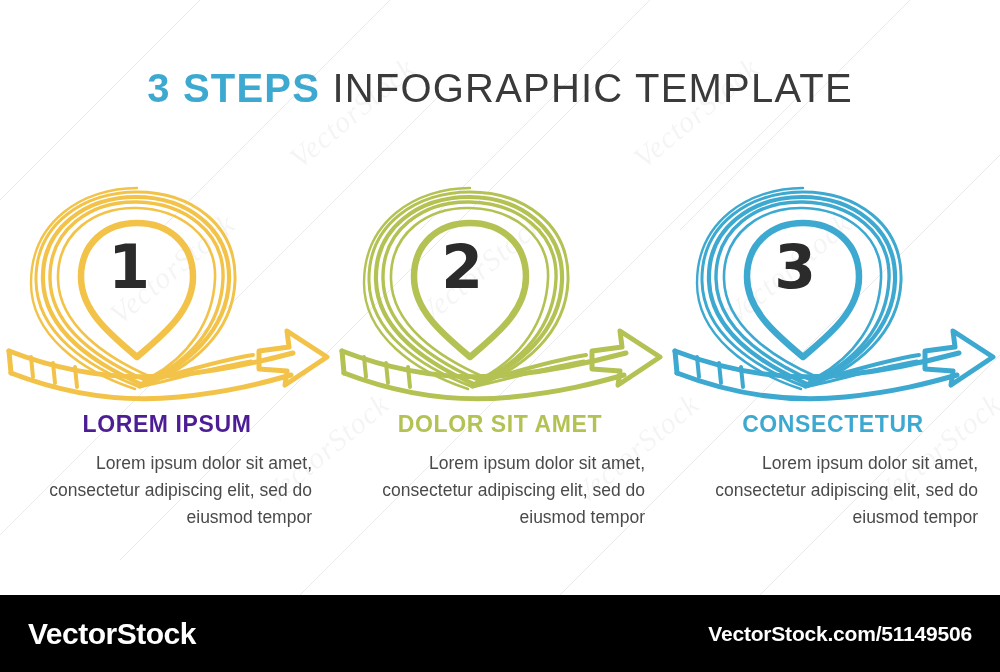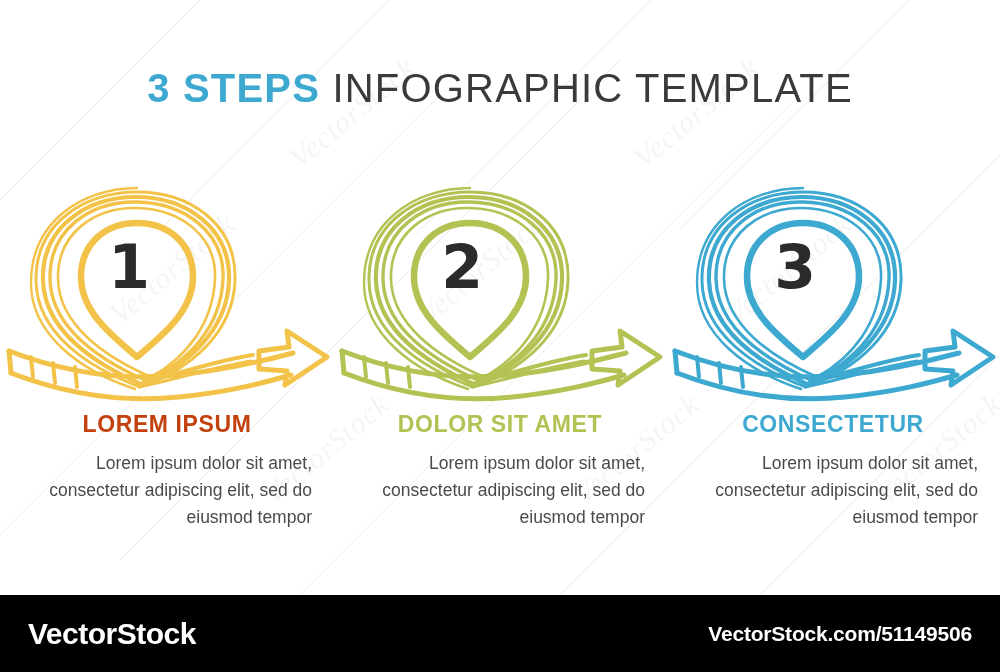--- a/index.html
+++ b/index.html
@@ -217,21 +217,21 @@
 
             <path d="M30 182 L 32 202" stroke-width="4"></path>
             <path d="M52 188 L 54 208" stroke-width="4"></path>
             <path d="M74 192 L 76 212" stroke-width="4"></path>
 
             <path d="M286 156 L 326 182 L 284 210 L 286 196 L 258 194 L 258 176 L 288 172 Z" stroke-width="5"></path>
           </g>
         </svg>
         <div class="step-number">1</div>
       </div>
-      <div class="step-title" style="color:#c2410c;">LOREM IPSUM</div>
+      <div class="step-title" style="color:#4c1d95;">LOREM IPSUM</div>
       <div class="step-desc">Lorem ipsum dolor sit amet, consectetur adipiscing elit, sed do eiusmod tempor</div>
     </div>
 
     <div class="step step-2">
       <div class="graphic">
         <svg viewBox="0 0 333 220">
           <g fill="none" stroke="#B4C253" stroke-linecap="round" stroke-linejoin="round">
             <path d="M142 210 C 92 188, 44 156, 42 106 C 40 52, 86 22, 135 22 C 184 22, 230 52, 228 106 C 226 156, 186 190, 142 210" stroke-width="4.2"></path>
             <path d="M146 206 C 96 184, 50 152, 49 104 C 48 54, 90 26, 136 27 C 182 28, 224 56, 222 104 C 220 152, 188 186, 146 206" stroke-width="3.4"></path>
             <path d="M139 212 C 86 192, 36 158, 35 106 C 34 48, 84 17, 136 17 C 188 17, 236 48, 234 106 C 232 158, 190 194, 139 212" stroke-width="3"></path>

